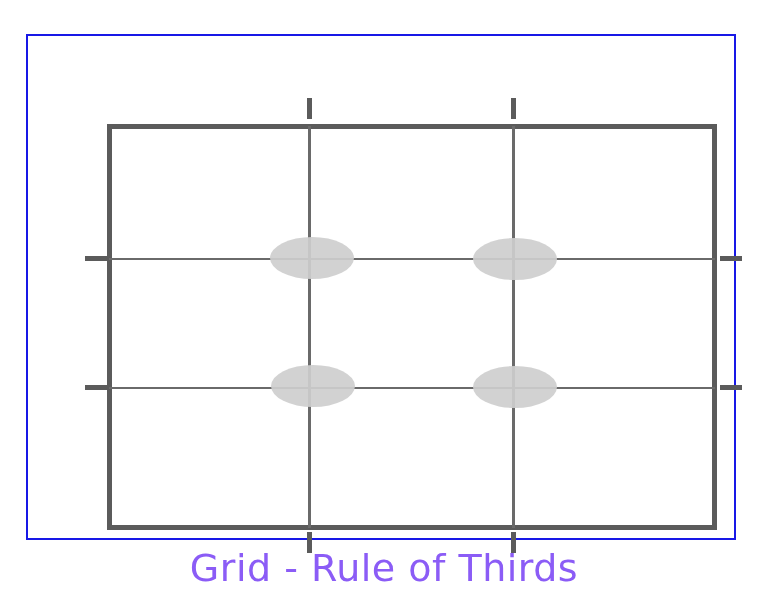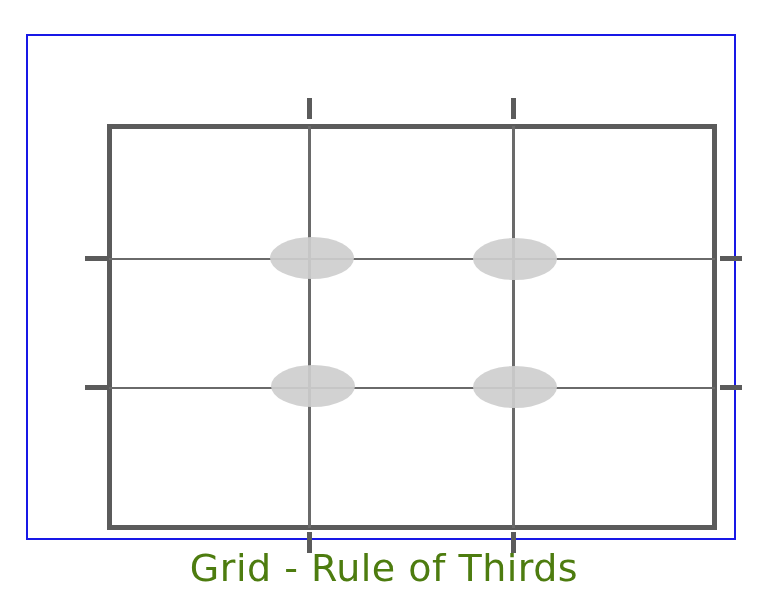--- a/index.html
+++ b/index.html
@@ -96,21 +96,21 @@
 
   
   #caption {
     position: absolute;
     left: 0;
     top: 543px;
     width: 768px;
     text-align: center;
     font-size: 38px;
     line-height: 50px;
-    color: #4d7c0f;
+    color: #8b5cf6;
     letter-spacing: 0.5px;
     white-space: nowrap;
   }
 </style>
 </head>
 <body>
 
 <div id="blue-box">
 
   <div id="photo-frame"></div>

